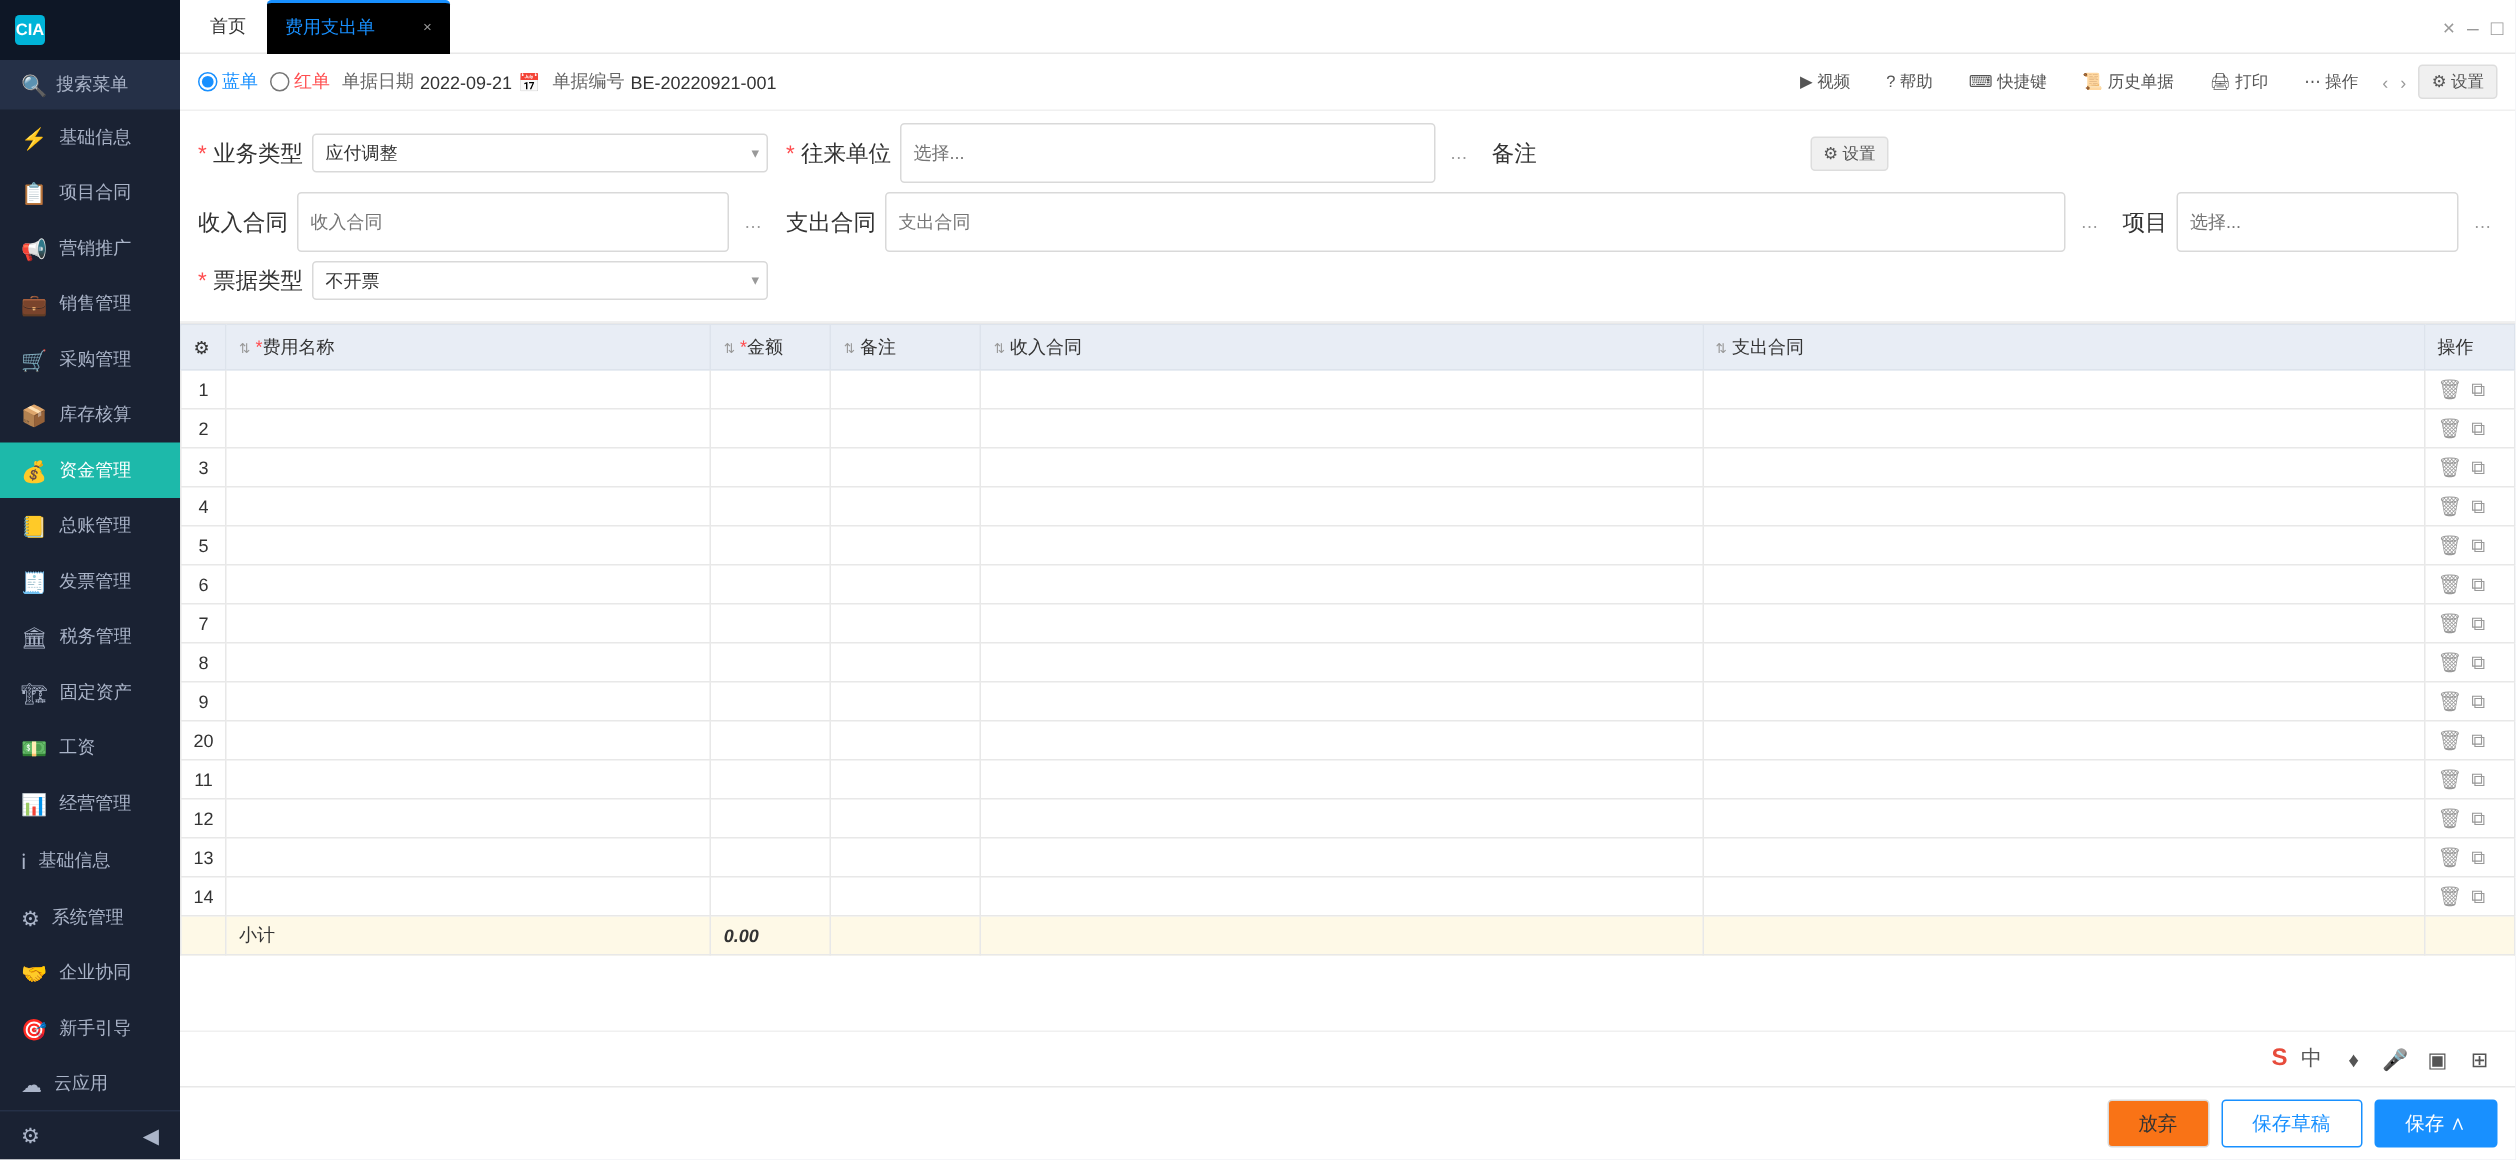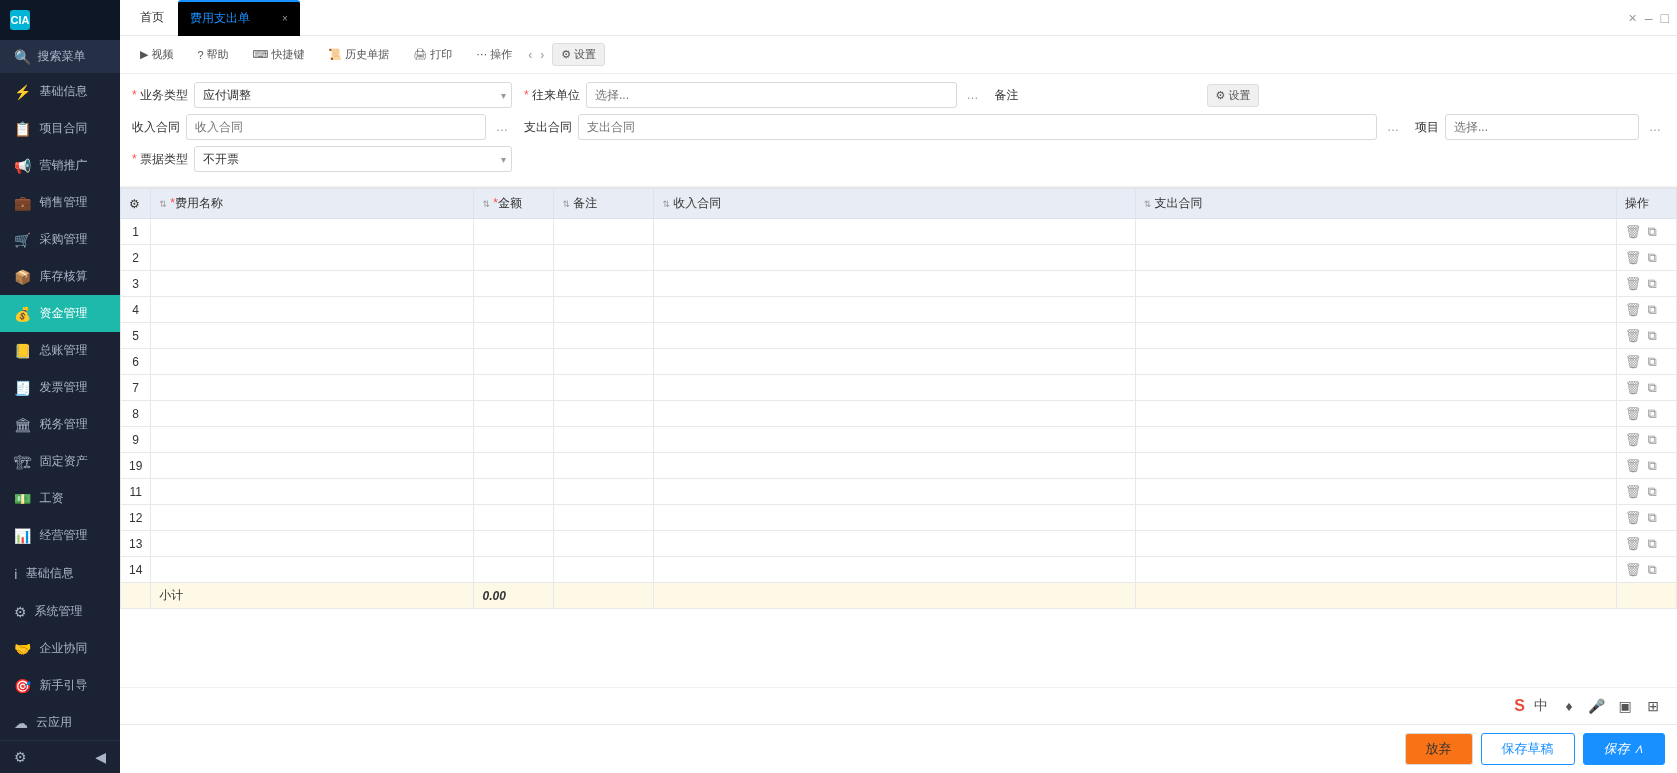--- a/index.html
+++ b/index.html
@@ -157,37 +157,37 @@
       gap: 12px;
       margin-bottom: 6px;
     }
     .form-field {
       display: flex;
       align-items: center;
       gap: 6px;
       flex: 1;
     }
     .field-label {
-      font-size: 12px;
+      font-size: 15px;
       color: #333;
       white-space: nowrap;
       min-width: fit-content;
     }
     .required::before {
       content: "* ";
       color: #ff4d4f;
     }
     .field-input {
       flex: 1;
       border: 1px solid #d9d9d9;
       border-radius: 3px;
       padding: 4px 8px;
       font-size: 12px;
       color: #333;
-      height: 26px;
+      height: 40px;
       background: #fff;
       outline: none;
       min-width: 120px;
     }
     .field-input.placeholder-style { color: #aaa; }
     .field-ellipsis {
       color: #999; font-size: 12px; cursor: pointer; padding: 0 4px;
     }
     .field-select-wrapper {
       flex: 1;
@@ -290,21 +290,20 @@
     }
     .btn-secondary {
       background: #fff;
       border-color: #1890ff;
       color: #1890ff;
     }
     .btn-primary {
       background: #1890ff;
       color: #fff;
       border-color: #1890ff;
-      font-style: italic;
     }
 
     
     .tab-bar-right {
       margin-left: auto;
       display: flex;
       align-items: center;
       gap: 4px;
     }
 
@@ -419,20 +418,41 @@
     <div class="tab-bar-right">
       <span style="color:#999; cursor:pointer; font-size:14px;">×</span>
       <span style="color:#999; cursor:pointer; font-size:14px; margin-left:4px;">–</span>
       <span style="color:#999; cursor:pointer; font-size:14px; margin-left:4px;">□</span>
     </div>
   </div>
 
   <div class="form-container">
 
     <div class="toolbar">
+      <div class="toolbar-left">
+        <div class="radio-group">
+          <label class="radio-item radio-blue">
+            <input type="radio" name="bill-type" checked="" style="">
+            <span>蓝单</span>
+          </label>
+          <label class="radio-item radio-red">
+            <input type="radio" name="bill-type" style="">
+            <span>红单</span>
+          </label>
+        </div>
+        <div class="toolbar-field">
+          <span class="toolbar-field-label">单据日期</span>
+          <span class="toolbar-field-value">2022-09-21</span>
+          <span style="cursor:pointer; color:#999;">📅</span>
+        </div>
+        <div class="toolbar-field">
+          <span class="toolbar-field-label">单据编号</span>
+          <span class="toolbar-field-value">BE-20220921-001</span>
+        </div>
+      </div>
       <div class="toolbar-right">
         <div class="toolbar-btn">
           <span>▶</span>
           <span>视频</span>
         </div>
         <div class="toolbar-btn">
           <span>?</span>
           <span>帮助</span>
         </div>
         <div class="toolbar-btn">
@@ -671,21 +691,21 @@
       <td></td>
       <td></td>
       <td>
         <div class="table-action">
           <span class="action-icon">🗑</span>
           <span class="action-icon">⧉</span>
         </div>
       </td>
     </tr>
             <tr>
-      <td class="row-num">19</td>
+      <td class="row-num">20</td>
       <td></td>
       <td></td>
       <td></td>
       <td></td>
       <td></td>
       <td>
         <div class="table-action">
           <span class="action-icon">🗑</span>
           <span class="action-icon">⧉</span>
         </div>

